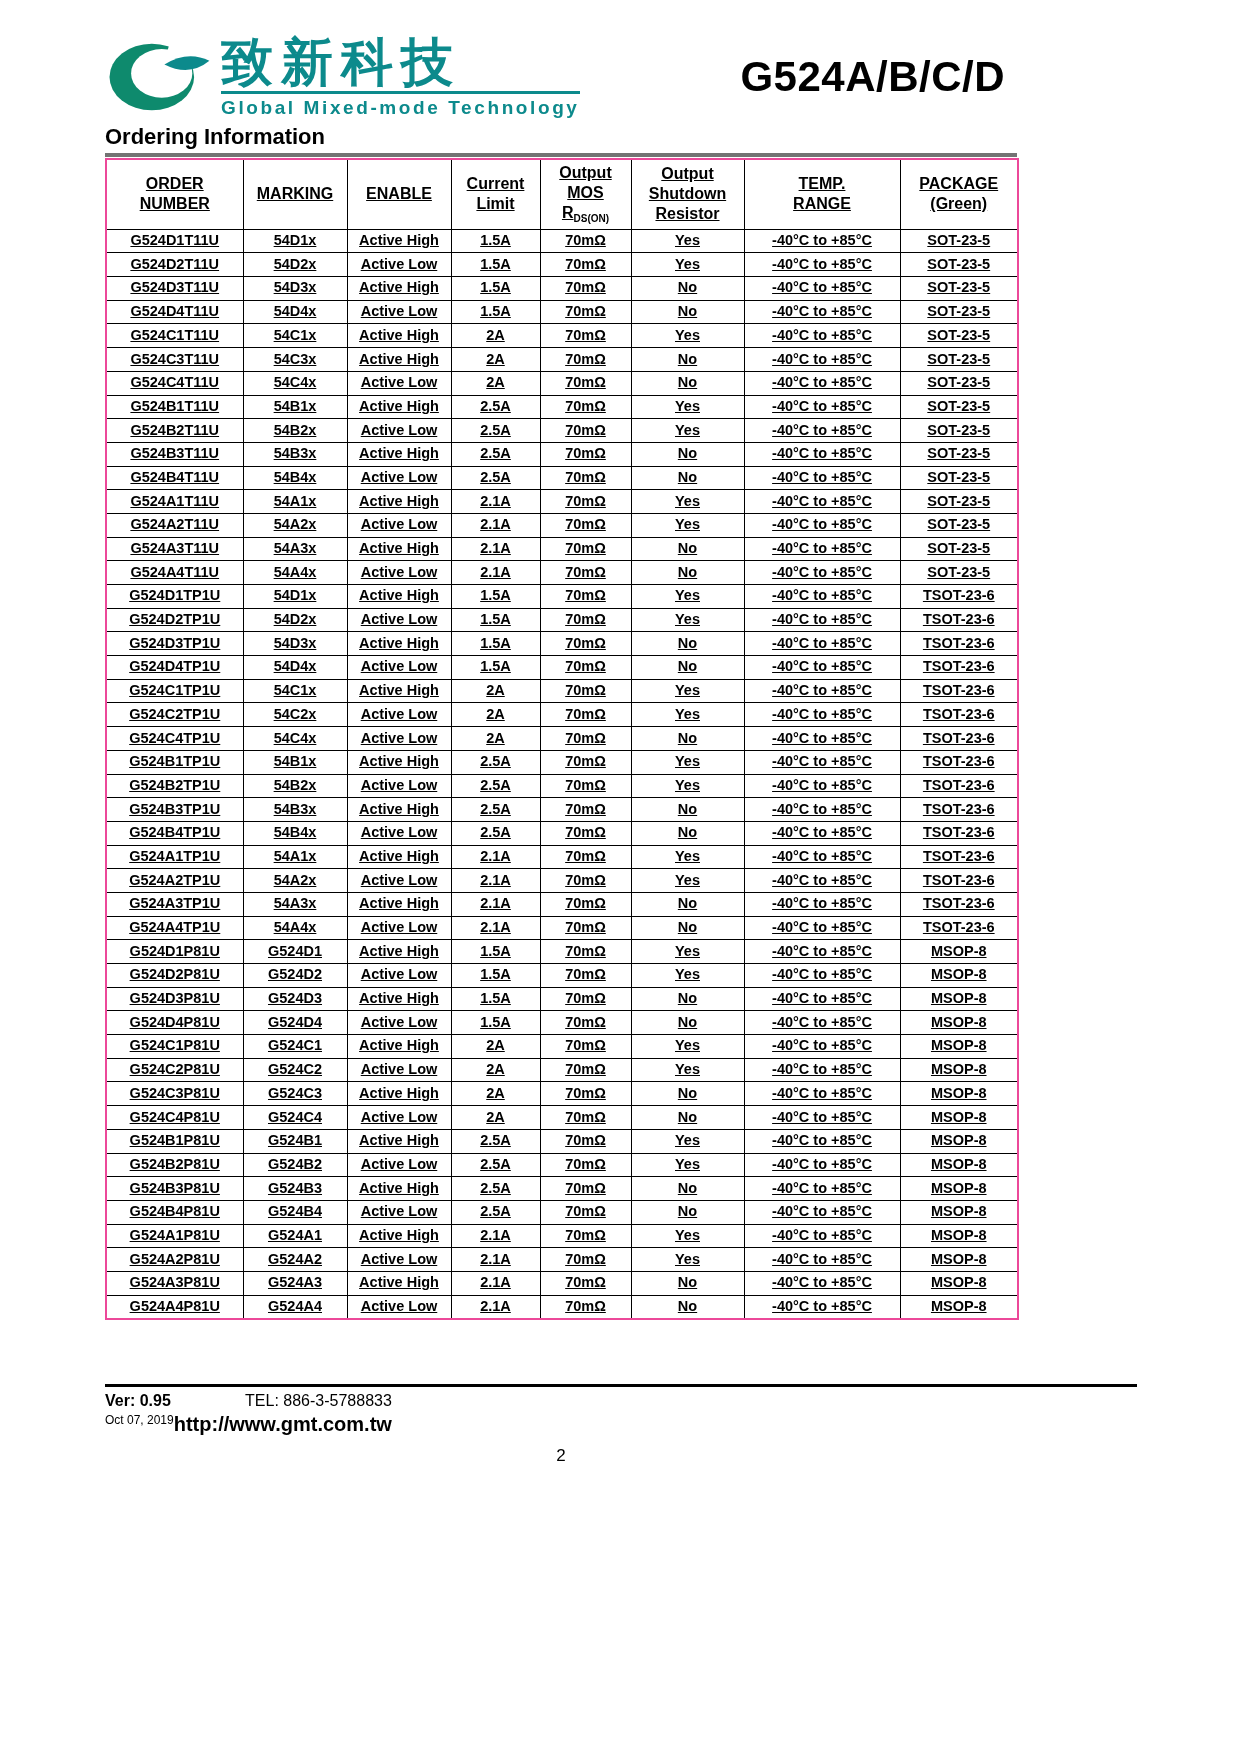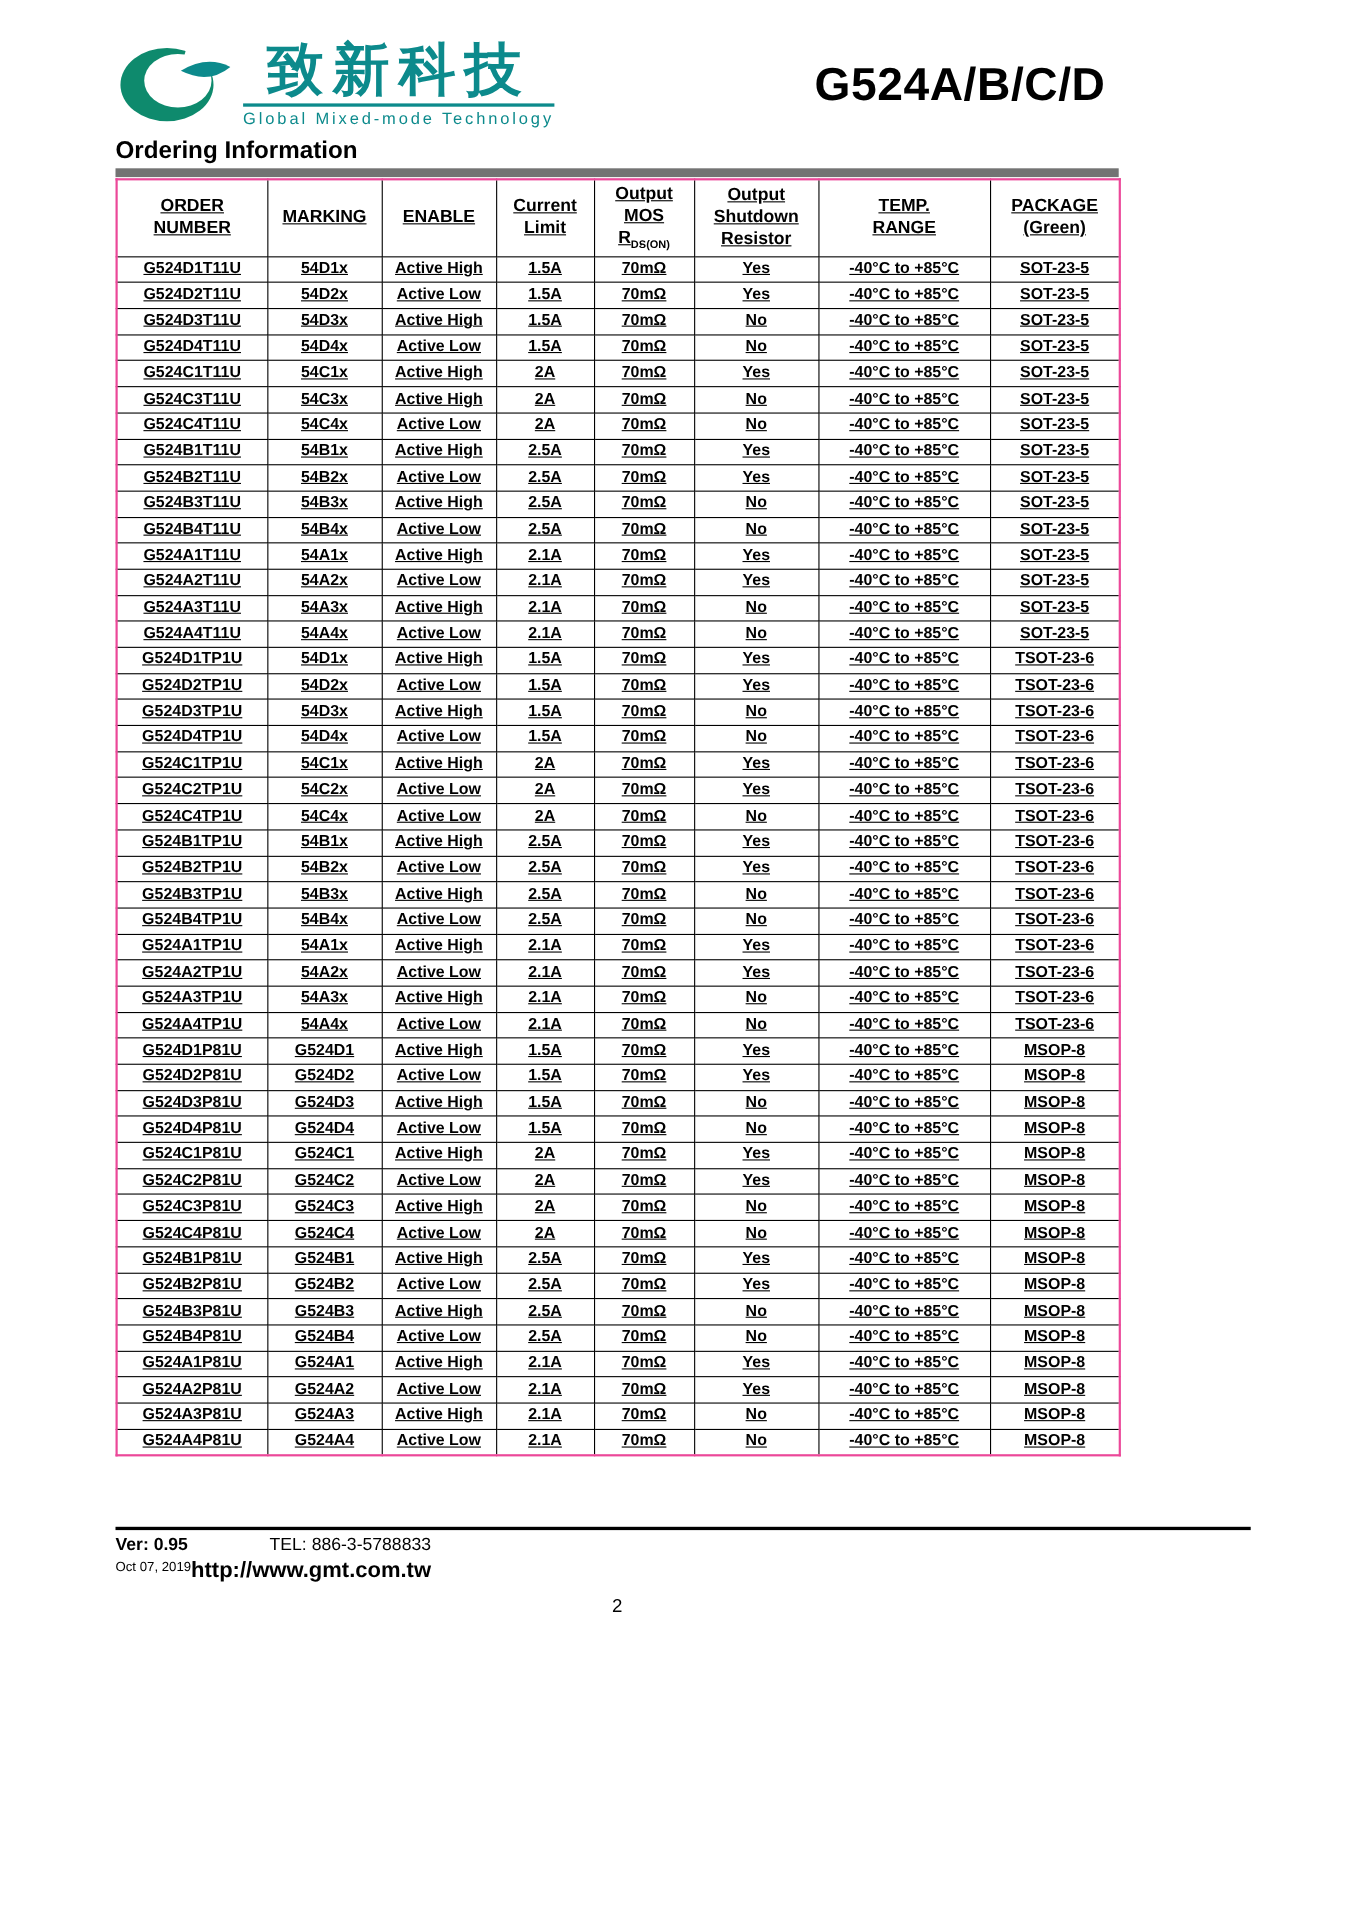--- a/index.html
+++ b/index.html
@@ -9,33 +9,33 @@
   }
   *{box-sizing:border-box;}
   html,body{margin:0;padding:0;}
   body{
     width:1240px;height:1754px;overflow:hidden;
     background:#ffffff;color:var(--ink);
     font-family:"Liberation Sans", sans-serif;
   }
   .page{padding:34px 105px 0 105px;}
   
-  .header{width:912px;display:flex;justify-content:space-between;align-items:center;text-align:center;}
+  .header{width:912px;display:flex;justify-content:space-between;align-items:center;}
   .logo-block{display:flex;align-items:center;gap:8px;}
   .logo-svg{width:108px;height:86px;flex:0 0 auto;}
   .logo-main{fill:var(--logo-green);}
   .logo-hole{fill:#ffffff;}
   .logo-leaf{fill:var(--brand-teal);}
   .company-cn{font-size:52px;line-height:1.05;font-weight:bold;color:var(--brand-teal);letter-spacing:8px;}
-  .company-en{font-size:15px;color:var(--brand-teal);letter-spacing:2.6px;border-top:3px solid var(--brand-teal);padding-top:3px;margin-top:2px;font-weight:normal;}
+  .company-en{font-size:19px;color:var(--brand-teal);letter-spacing:2.6px;border-top:3px solid var(--brand-teal);padding-top:3px;margin-top:2px;font-weight:bold;}
   .doc-title{font-size:42px;font-weight:bold;margin:12px;letter-spacing:0.5px;}
   
   .section-title{
     width:912px;font-size:22px;font-weight:bold;margin:4px 0 0 0;
-    padding-bottom:3px;border-bottom:8px solid #737373;
+    padding-bottom:3px;border-bottom:4px solid #737373;
   }
   
   table.ordering{
     border-collapse:collapse;table-layout:fixed;width:912px;
     border:2px solid #ec4899;margin-top:1px;text-decoration:underline;
   }
   table.ordering th, table.ordering td{
     border:1px solid #000;text-align:center;vertical-align:middle;
     font-weight:bold;overflow:hidden;
   }

